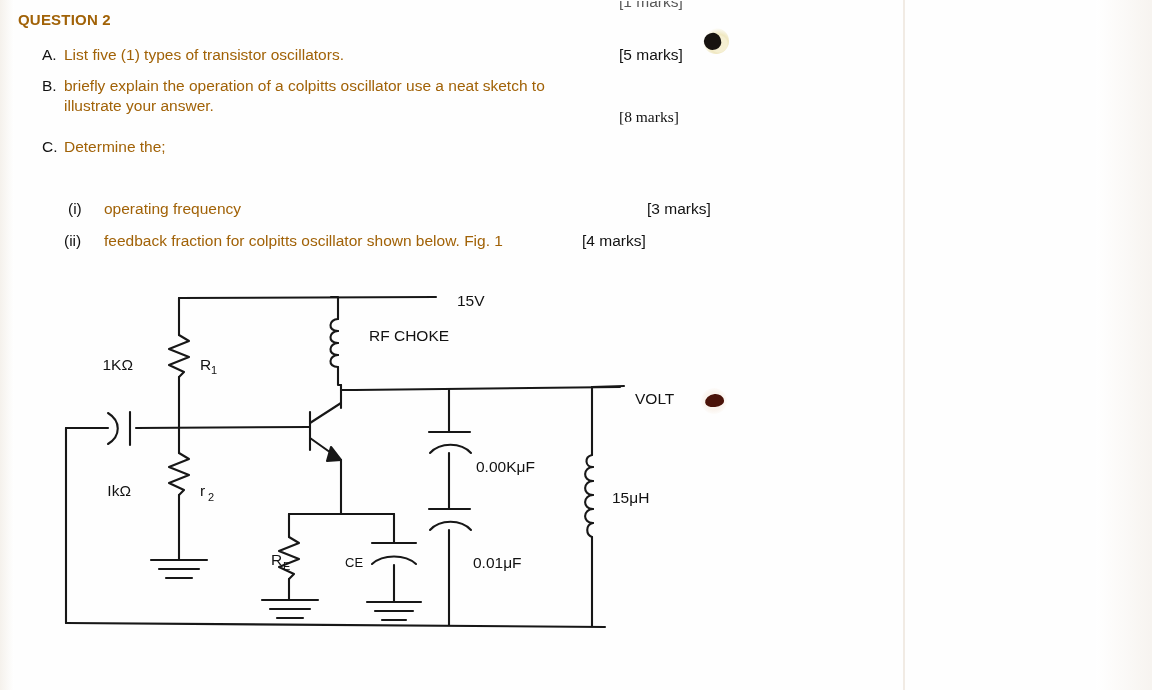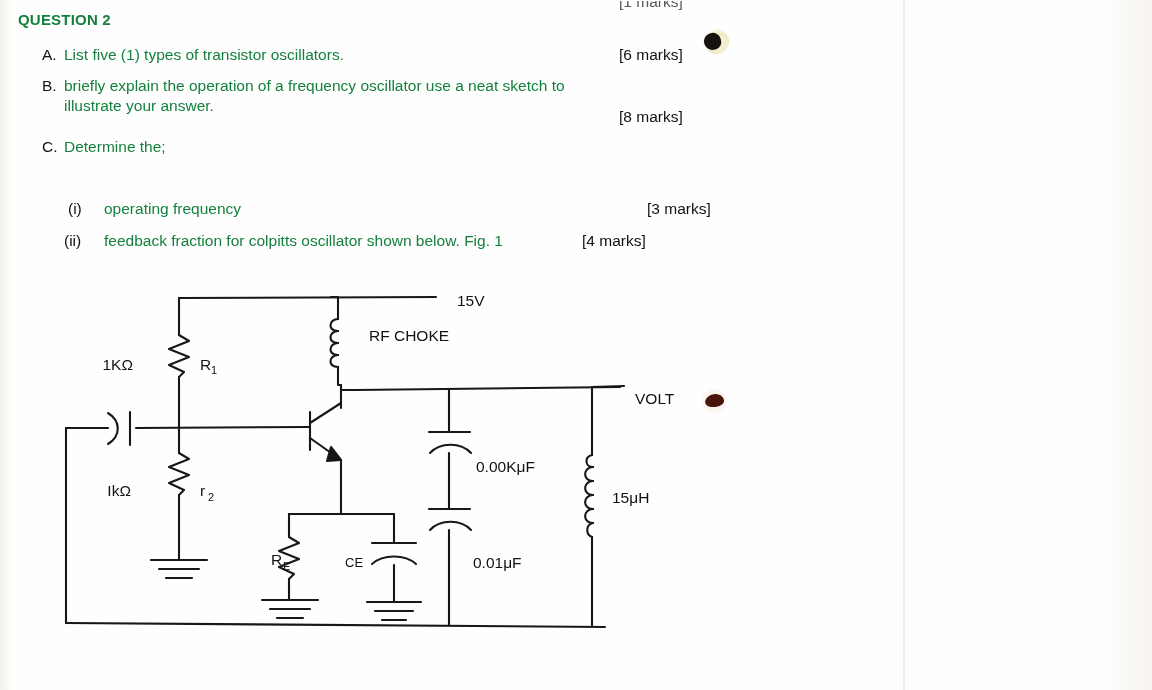--- a/index.html
+++ b/index.html
@@ -48,21 +48,21 @@
   #question-text-block {
     position: absolute;
     left: 0; top: 0;
     width: 760px;
   }
   .qline {
     position: absolute;
     white-space: nowrap;
     font-size: 15.5px;
     line-height: 1;
-    color: #15803d;
+    color: #a16207;
   }
   .qheading {
     font-weight: bold;
     letter-spacing: .2px;
     font-size: 15px;
   }
   .qmarks {
     position: absolute;
     white-space: nowrap;
     font-size: 15.5px;
@@ -159,27 +159,27 @@
 </div>
 
 <div id="clipped-marks">[1 marks]</div>
 
 <div id="question-text-block">
 
   <div class="qline qheading" style="left:18px; top:12px;">QUESTION 2</div>
 
   <div class="qlabel" style="left:42px; top:47px;">A.</div>
   <div class="qline" style="left:64px; top:47px;">List five (1) types of transistor oscillators.</div>
-  <div class="qmarks" style="left:619px; top:47px;">[6 marks]</div>
+  <div class="qmarks" style="left:619px; top:47px;">[5 marks]</div>
 
   <div class="qlabel" style="left:42px; top:78px;">B.</div>
-  <div class="qline" style="left:64px; top:78px;">briefly explain the operation of a frequency oscillator use a neat sketch to</div>
+  <div class="qline" style="left:64px; top:78px;">briefly explain the operation of a colpitts oscillator use a neat sketch to</div>
 
   <div class="qline" style="left:64px; top:98px;">illustrate your answer.</div>
-  <div class="qmarks" style="left:619px; top:109px;">[8 marks]</div>
+  <div class="qmarks" style="left:619px; top:109px;font-family:Liberation Serif, serif;">[8 marks]</div>
 
   <div class="qlabel" style="left:42px; top:139px;">C.</div>
   <div class="qline" style="left:64px; top:139px;">Determine the;</div>
 
   <div class="qlabel" style="left:68px; top:201px;">(i)</div>
   <div class="qline" style="left:104px; top:201px;">operating frequency</div>
   <div class="qmarks" style="left:647px; top:201px;">[3 marks]</div>
 
   <div class="qlabel" style="left:64px; top:233px;">(ii)</div>
   <div class="qline" style="left:104px; top:233px;">feedback fraction for colpitts oscillator shown below. Fig. 1</div>

